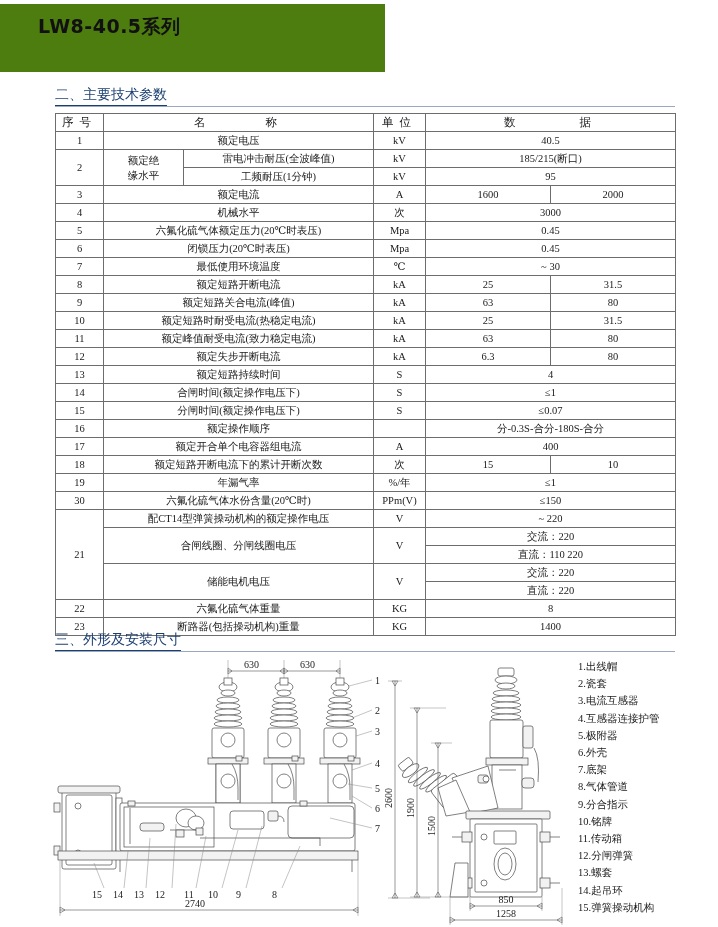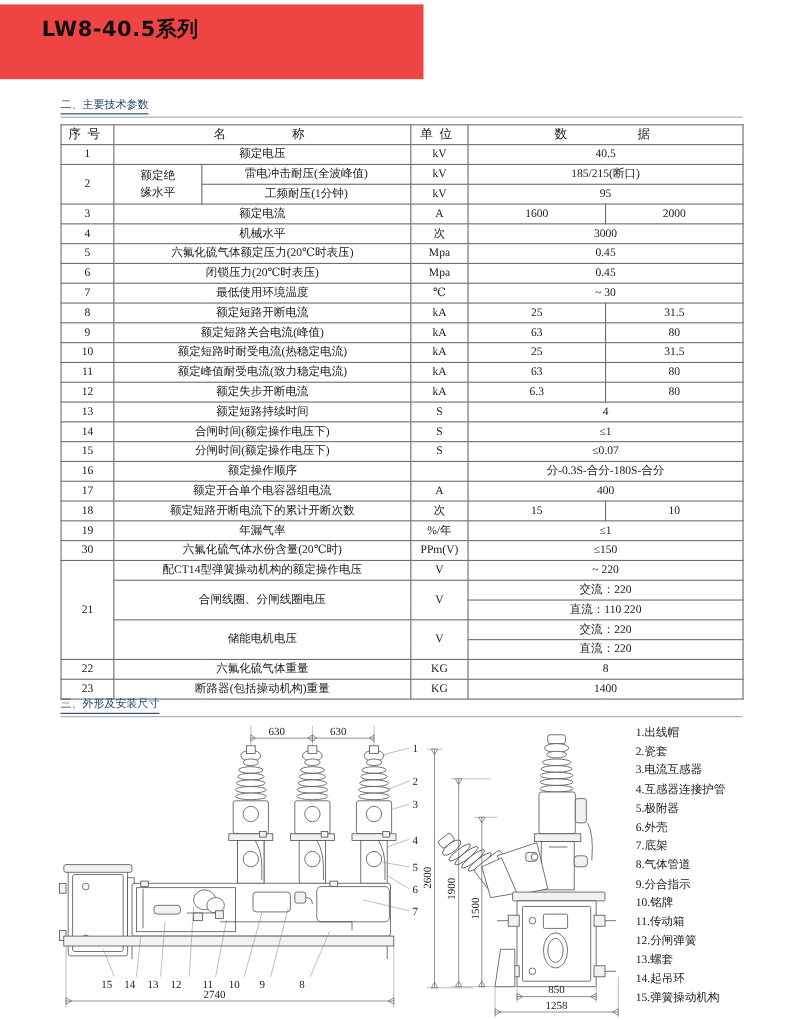--- a/index.html
+++ b/index.html
@@ -4,34 +4,34 @@
 <style>
   html,body{margin:0;padding:0;}
   body{
     width:718px;height:927px;background:#ffffff;
     font-family:"Liberation Serif","DejaVu Serif",serif;
     color:#1a1a1a;overflow:hidden;position:relative;
   }
   
   .title-band{
     position:absolute;left:0;top:4px;width:385px;height:68px;
-    background:#ef4444;
+    background:#4d7c0f;
   }
   .title-band .t{
     position:absolute;left:38px;font-family:"DejaVu Sans","Liberation Sans",sans-serif;
     font-weight:bold;font-size:19px;color:#111;letter-spacing:.5px;white-space:nowrap;
   }
   .title-band .t1{top:10px;}
   .title-band .t2{top:38px;}
 
   
   .section{position:absolute;left:55px;}
   .section .label{
     font-family:"DejaVu Sans","Liberation Sans",sans-serif;
-    font-size:10px;color:#1c3f72;font-weight:normal;white-space:nowrap;
+    font-size:14px;color:#1c3f72;font-weight:normal;white-space:nowrap;
     display:inline-block;border-bottom:1px solid #1c3f72;padding-bottom:1px;
   }
   .section .rule{
     position:absolute;left:0;top:21px;width:620px;height:1px;background:#9aa9bd;
   }
   #sec2{top:85px;}
   #sec3{top:630px;}
 
   
   table.spec{

